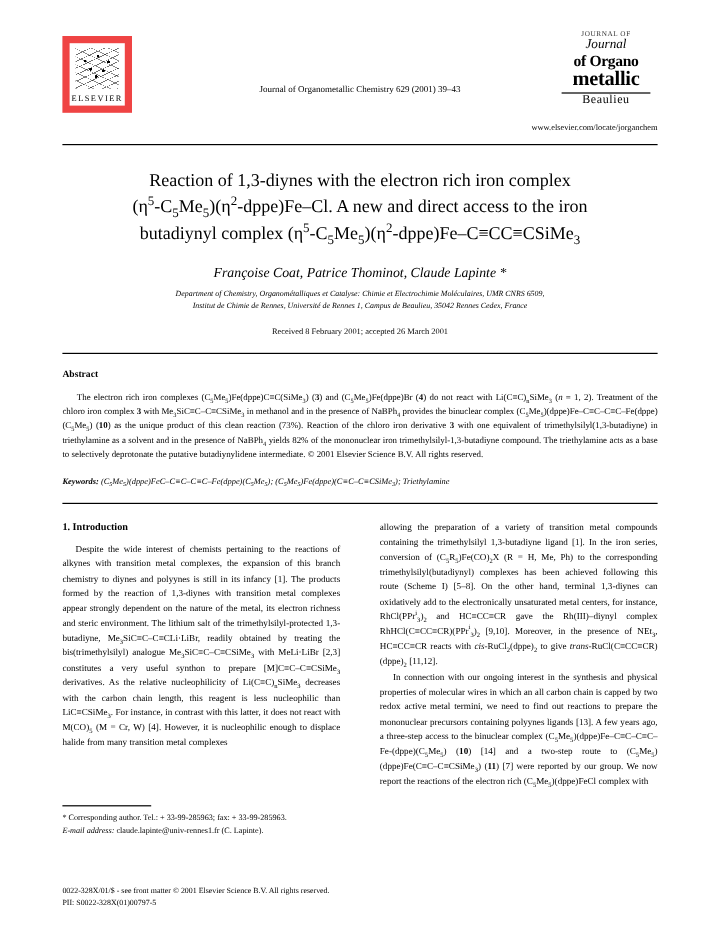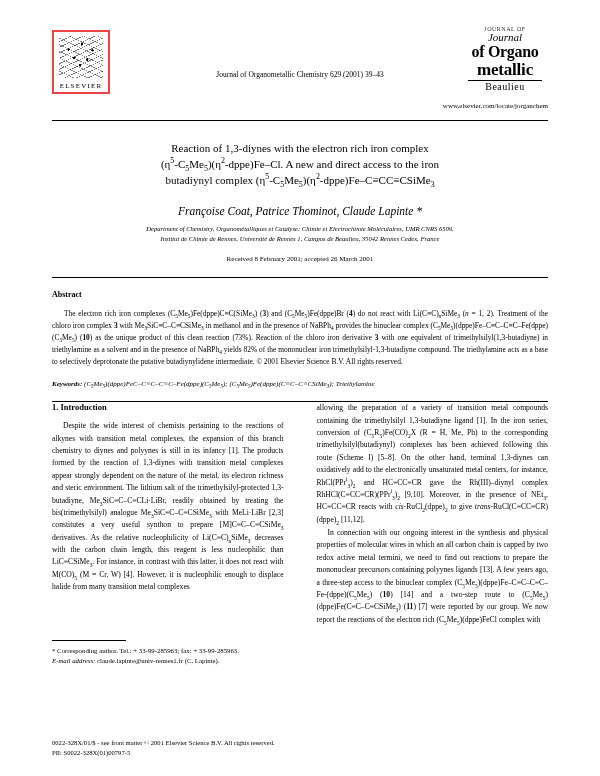--- a/index.html
+++ b/index.html
@@ -26,21 +26,21 @@
   .masthead {
     position: relative;
     height: 78px;
   }
   .elsevier-logo {
     position: absolute;
     left: 0;
     top: 4px;
     width: 58px;
     height: 64px;
-    border: 2px solid #ef4444;
+    border: 6px solid #ef4444;
     box-sizing: border-box;
     display: flex;
     flex-direction: column;
     justify-content: flex-end;
     align-items: center;
   }
   .elsevier-tree {
     position: absolute;
     top: 4px;
     left: 5px;
@@ -75,21 +75,21 @@
     font-size: 6px;
     letter-spacing: 0.5px;
     color: #333;
   }
   .journal-logo .jl1 {
     font-family: "Liberation Serif", serif;
     font-size: 11px;
     font-style: italic;
   }
   .journal-logo .jl2 {
-    font-size: 16px;
+    font-size: 13px;
     font-weight: bold;
     letter-spacing: -0.3px;
   }
   .journal-logo .jl3 {
     font-size: 17px;
     font-weight: bold;
     letter-spacing: -0.2px;
   }
   .journal-logo .jl4 {
     font-size: 10px;
@@ -114,21 +114,21 @@
     font-size: 7px;
   }
   .head-rule {
     border-top: 1px solid #000;
     margin-top: 16px;
   }
 
   
   .title {
     text-align: center;
-    font-size: 11px;
+    font-size: 15px;
     line-height: 1.45;
     margin: 20px 6px 0 6px;
     font-weight: normal;
   }
   .authors {
     text-align: center;
     font-size: 11.5px;
     margin-top: 16px;
     font-style: italic;
   }
@@ -174,21 +174,21 @@
   }
   .rule-after-abs {
     border-top: 1px solid #000;
     margin-top: 12px;
   }
 
   
   .columns {
     display: flex;
     gap: 33px;
-    margin-top: 0;
+    margin-top: 14px;
   }
   .col {
     width: 239px;
     position: relative;
   }
   .sec-head {
     font-size: 8.5px;
     font-weight: bold;
     margin-bottom: 8px;
   }

